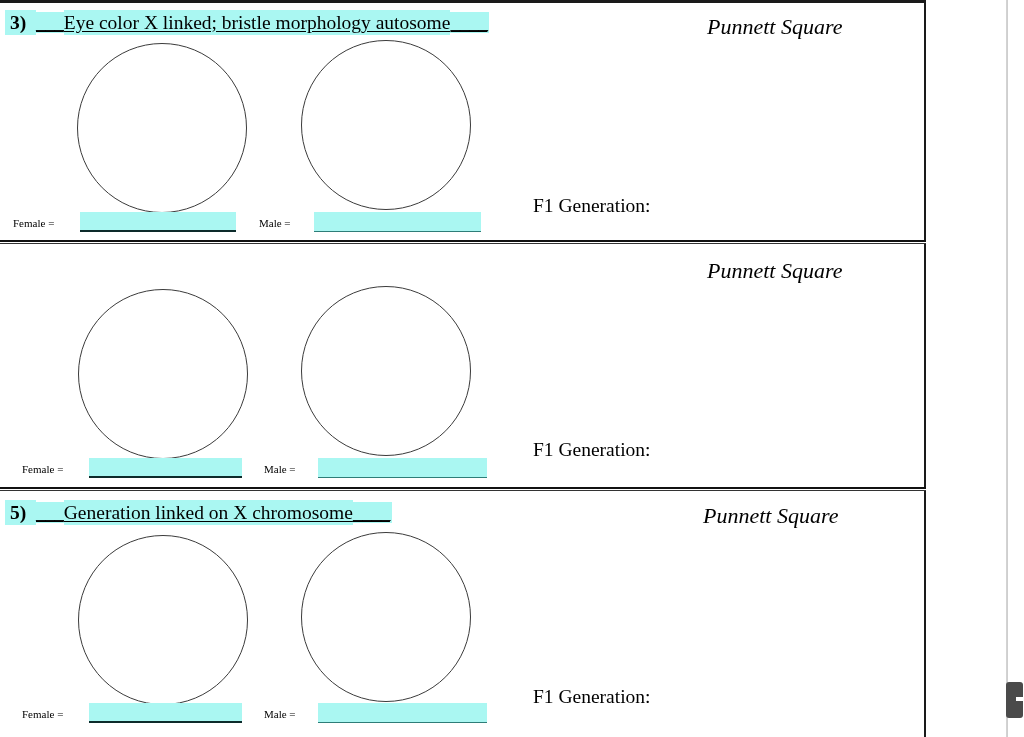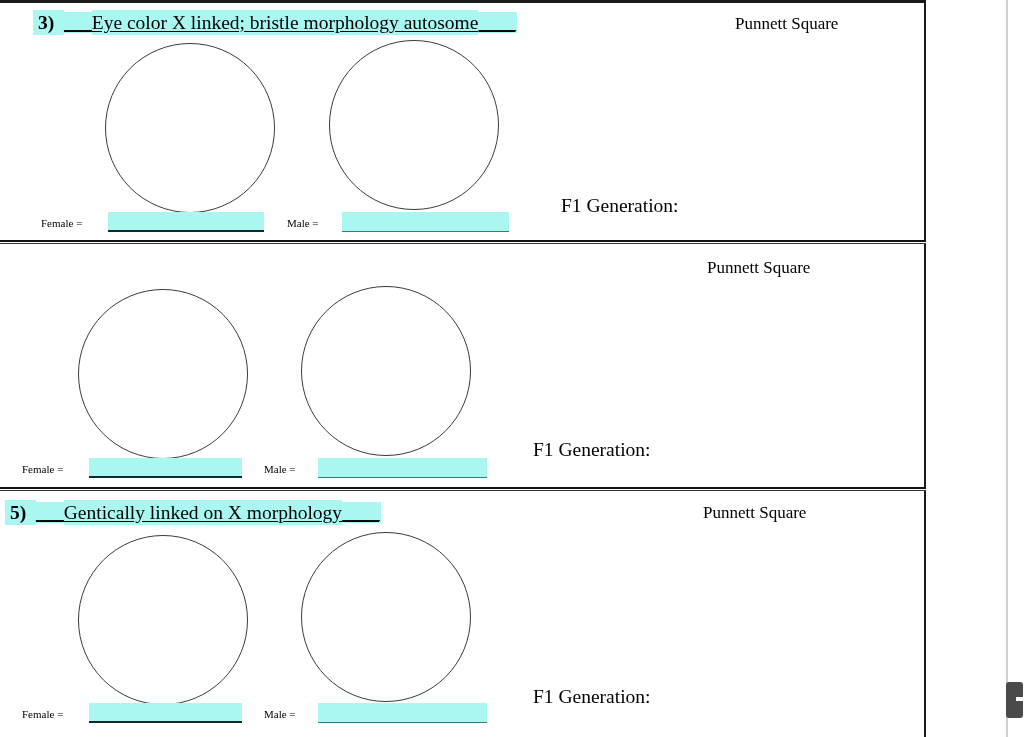--- a/index.html
+++ b/index.html
@@ -127,22 +127,23 @@
   .blank.strong {
     border-bottom: 2.5px solid #0d2b2b;
   }
   .blank.light {
     border-bottom: 1.5px solid #2e7d78;
   }
 
   
   .punnett-label {
     position: absolute;
-    font-size: 17px;
-    white-space: nowrap;
+    font-size: 22px;
+    white-space: nowrap;
+    font-style: italic;
   }
   .f1-label {
     position: absolute;
     font-size: 19.5px;
     white-space: nowrap;
   }
 
   
   #scroll-gutter {
     position: absolute;
@@ -181,21 +182,21 @@
   }
 </style>
 </head>
 <body>
 
 <div id="doc-page">
 
   <div id="worksheet-table">
     <div id="table-top-edge"></div>
 
-    <div class="ws-row" style="top:0; height:243px;margin-left:28px;">
+    <div class="ws-row" style="top:0; height:243px;">
 
       <div class="row-header" style="left:5px; top:13px;"><span class="row-num">3)</span><span class="row-gap">&nbsp;&nbsp;</span><span class="hdr-lead">___</span><span class="hdr-text">Eye color X linked; bristle morphology autosome</span><span class="hdr-tail">____</span></div>
 
       <div class="cross-circle" style="left:77px; top:43px; width:170px; height:170px;"></div>
       <div class="cross-circle" style="left:301px; top:40px; width:170px; height:170px;"></div>
 
       <div class="sex-label" style="left:13px; top:217px;">Female =</div>
       <div class="blank strong" style="left:80px; top:212px; width:156px; height:20px;"></div>
 
       <div class="sex-label" style="left:259px; top:217px;">Male =</div>
@@ -220,21 +221,21 @@
       <div class="blank light" style="left:318px; top:214px; width:169px; height:20px;"></div>
 
       <div class="punnett-label" style="left:707px; top:14px;">Punnett Square</div>
       <div class="f1-label" style="left:533px; top:195px;">F1 Generation:</div>
     </div>
 
     <div class="row-divider" style="top:487px;"></div>
 
     <div class="ws-row" style="top:491px; height:246px;">
 
-      <div class="row-header" style="left:5px; top:12px;"><span class="row-num">5)</span><span class="row-gap">&nbsp;&nbsp;</span><span class="hdr-lead">___</span><span class="hdr-text">Gentically linked on X morphology</span><span class="hdr-tail">____</span></div>
+      <div class="row-header" style="left:5px; top:12px;"><span class="row-num">5)</span><span class="row-gap">&nbsp;&nbsp;</span><span class="hdr-lead">___</span><span class="hdr-text">Generation linked on X chromosome</span><span class="hdr-tail">____</span></div>
 
       <div class="cross-circle" style="left:78px; top:44px; width:170px; height:170px;"></div>
       <div class="cross-circle" style="left:301px; top:41px; width:170px; height:170px;"></div>
 
       <div class="sex-label" style="left:22px; top:217px;">Female =</div>
       <div class="blank strong" style="left:89px; top:212px; width:153px; height:20px;"></div>
 
       <div class="sex-label" style="left:264px; top:217px;">Male =</div>
       <div class="blank light" style="left:318px; top:212px; width:169px; height:20px;"></div>
 

